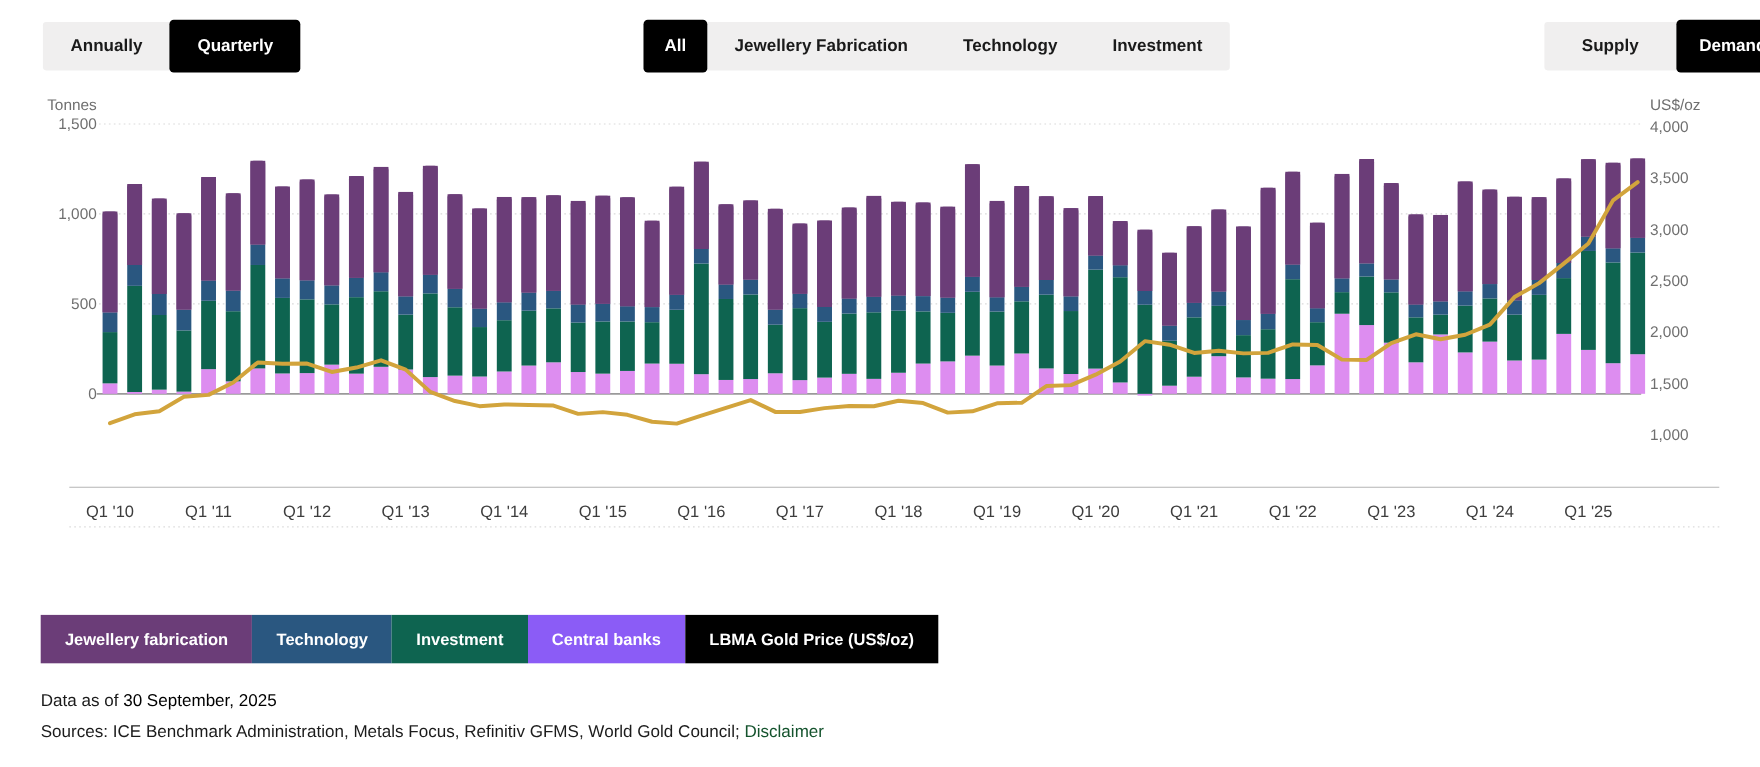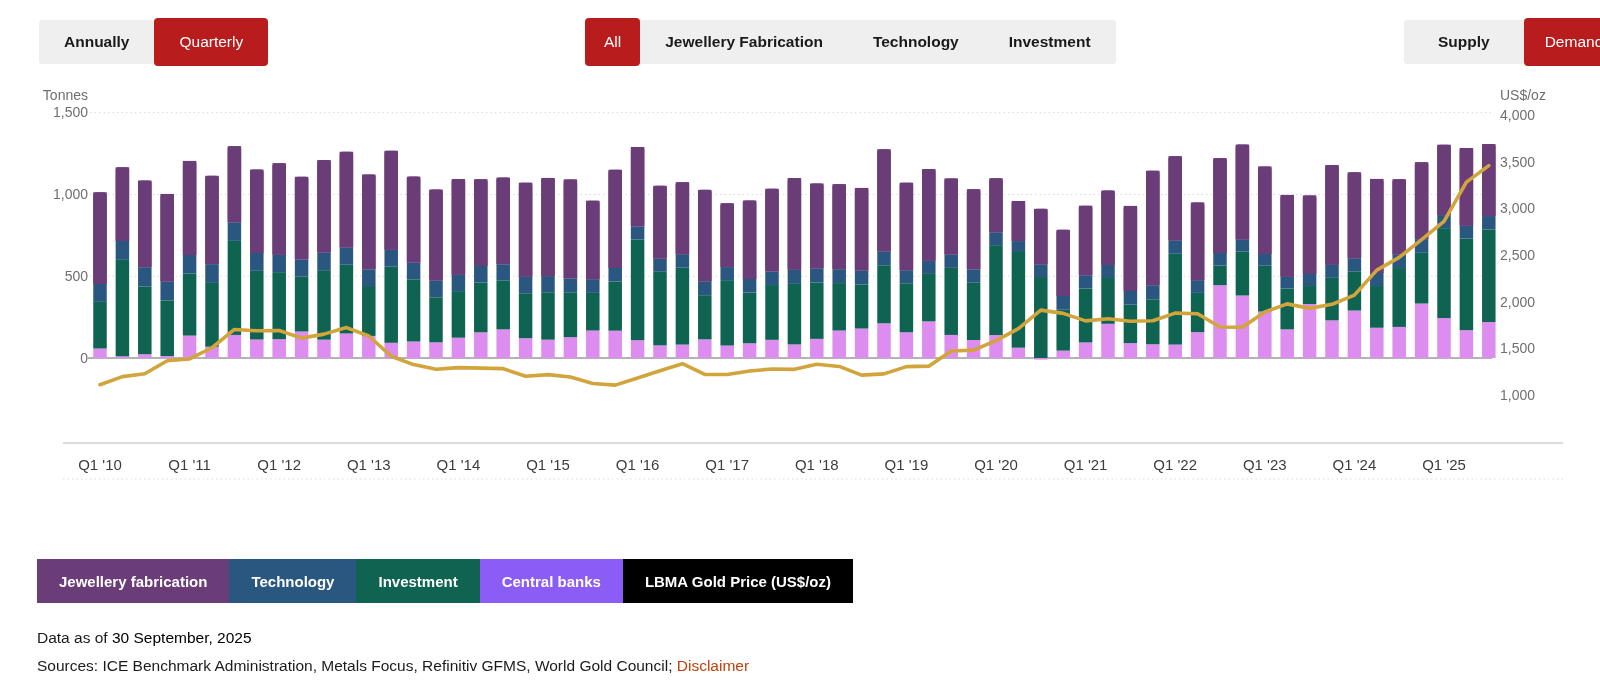--- a/index.html
+++ b/index.html
@@ -12,38 +12,38 @@
   .toggle-group{
     position:absolute;top:20px;height:44px;background:#f0efef;border-radius:3px;
     display:flex;align-items:center;
   }
   .toggle-btn{
     border:none;background:transparent;height:44px;padding:0 25px;
     font-family:inherit;font-size:15.5px;font-weight:600;color:#1a1a1a;
     cursor:pointer;border-radius:3px;white-space:nowrap;
   }
   .toggle-btn.active{
-    background:#b91c1c;color:#ffffff;font-weight:400;height:48px;margin-top:-2px;
+    background:#000000;color:#ffffff;font-weight:700;height:48px;margin-top:-2px;
     margin-bottom:-2px;border-radius:4px;
   }
   
   #chart-svg{position:absolute;left:0;top:70px;}
   .axis-label{font-size:14px;fill:#6f6f6f;}
   .x-label{font-size:15px;fill:#3d3d3d;}
   
   .legend{position:absolute;left:37px;top:559px;display:flex;height:44px;}
   .legend-item{
     display:flex;align-items:center;padding:0 22px;color:#ffffff;
     font-size:15px;font-weight:700;white-space:nowrap;cursor:pointer;
   }
   
   .footer{position:absolute;left:37px;top:629px;font-size:15.5px;color:#1b1b1b;}
   .footer .row{margin-bottom:10px;}
   .muted{color:#000000;}
-  .link{color:#c2410c;cursor:pointer;text-decoration:none;}
+  .link{color:#14532d;cursor:pointer;text-decoration:none;}
 </style>
 </head>
 <body>
 
 <div class="toggle-group" style="left:39px">
   <button class="toggle-btn">Annually</button>
   <button class="toggle-btn active">Quarterly</button>
 </div>
 
 <div class="toggle-group" style="left:585px">

